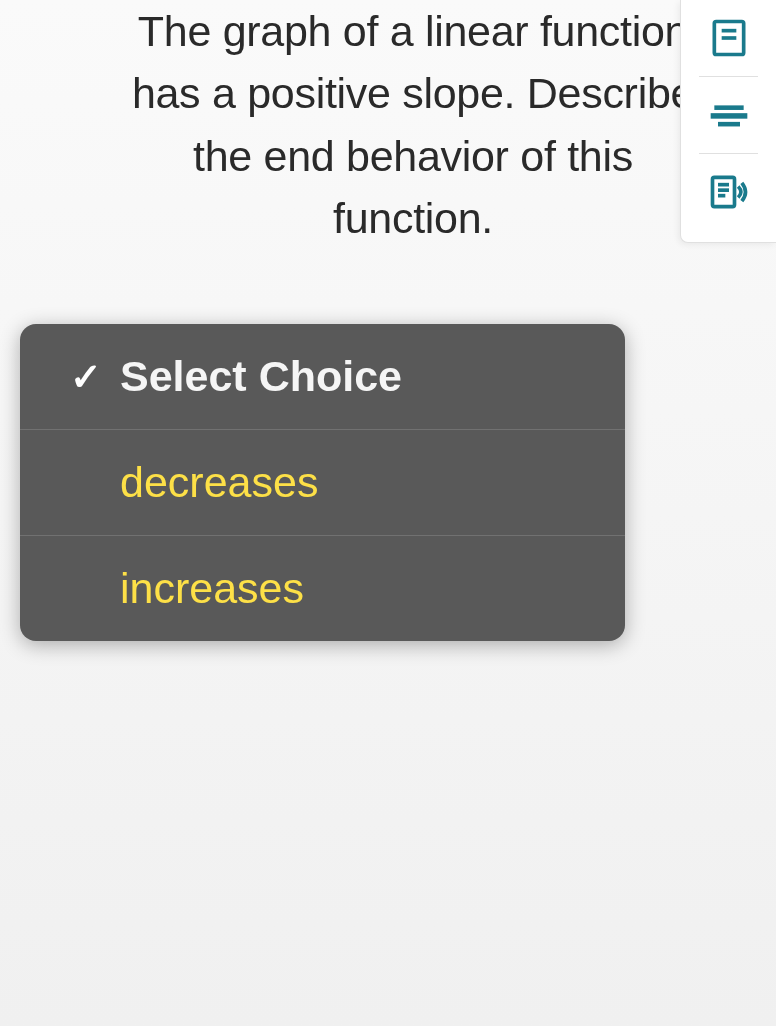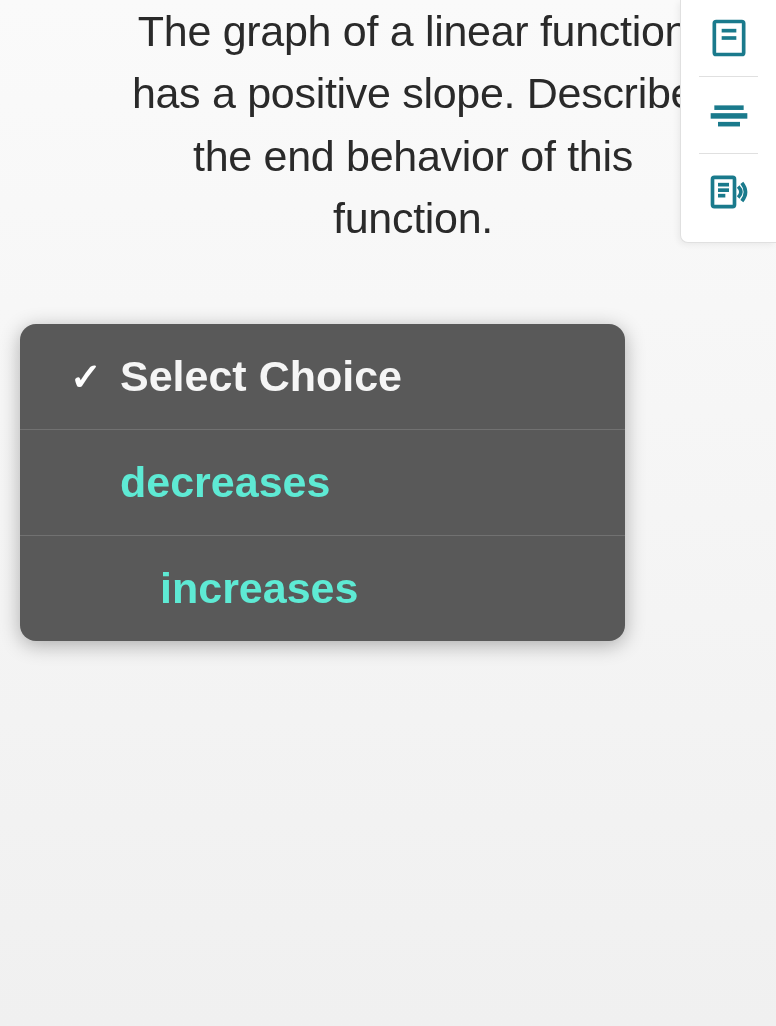--- a/index.html
+++ b/index.html
@@ -62,29 +62,28 @@
       width: 605px;
       background: #595959;
       border-radius: 16px;
       overflow: hidden;
       box-shadow: 0 4px 20px rgba(0,0,0,0.3);
       z-index: 100;
     }
     .dropdown-item {
       padding: 28px 30px 28px 100px;
       font-size: 43px;
-      color: #5eead4;
+      color: #fde047;
       border-bottom: 1px solid rgba(255,255,255,0.15);
       cursor: pointer;
-      font-weight: 700;
+      font-weight: 400;
       position: relative;
     }
     .dropdown-item:last-child {
       border-bottom: none;
-      margin-left: 40px;
     }
     .dropdown-item.header {
       font-weight: 700;
       color: #f5f5f5;
     }
     .checkmark {
       position: absolute;
       left: 50px;
       top: 50%;
       transform: translateY(-50%);

